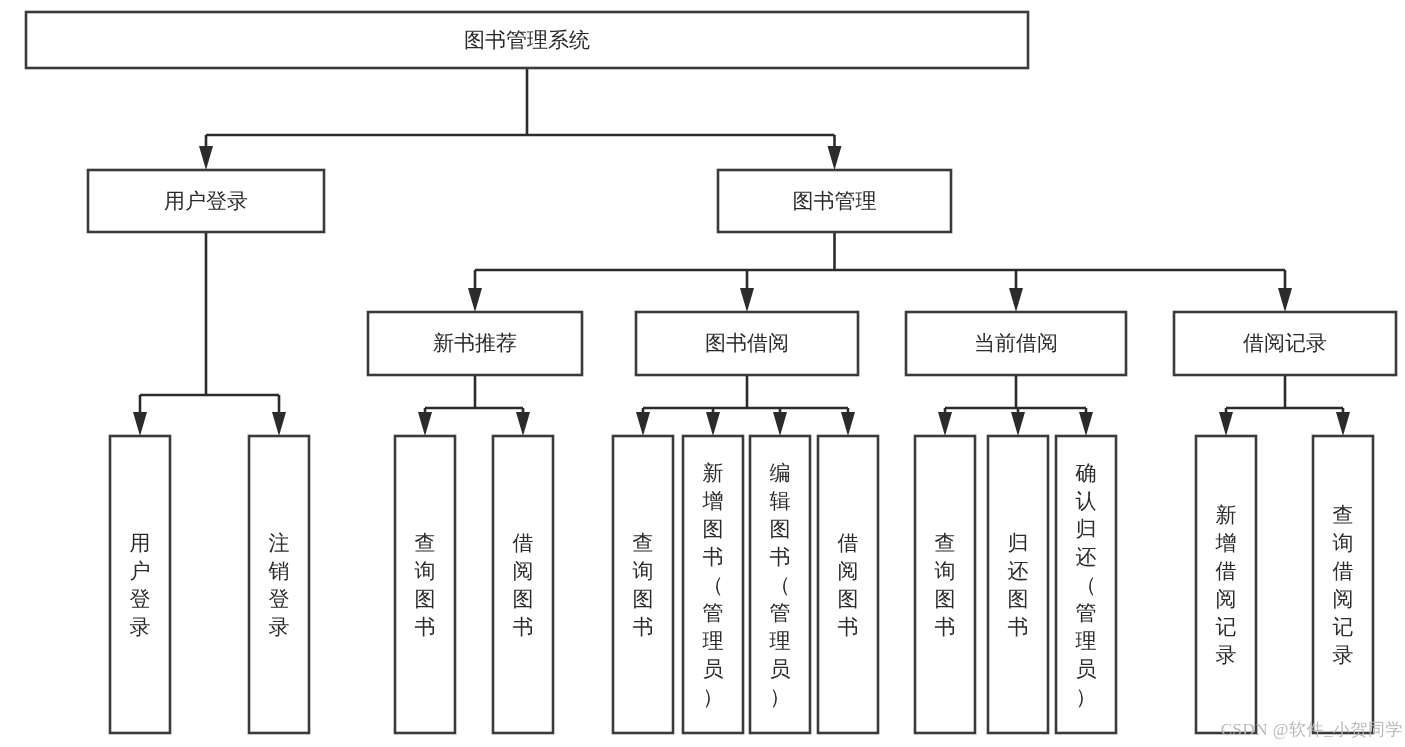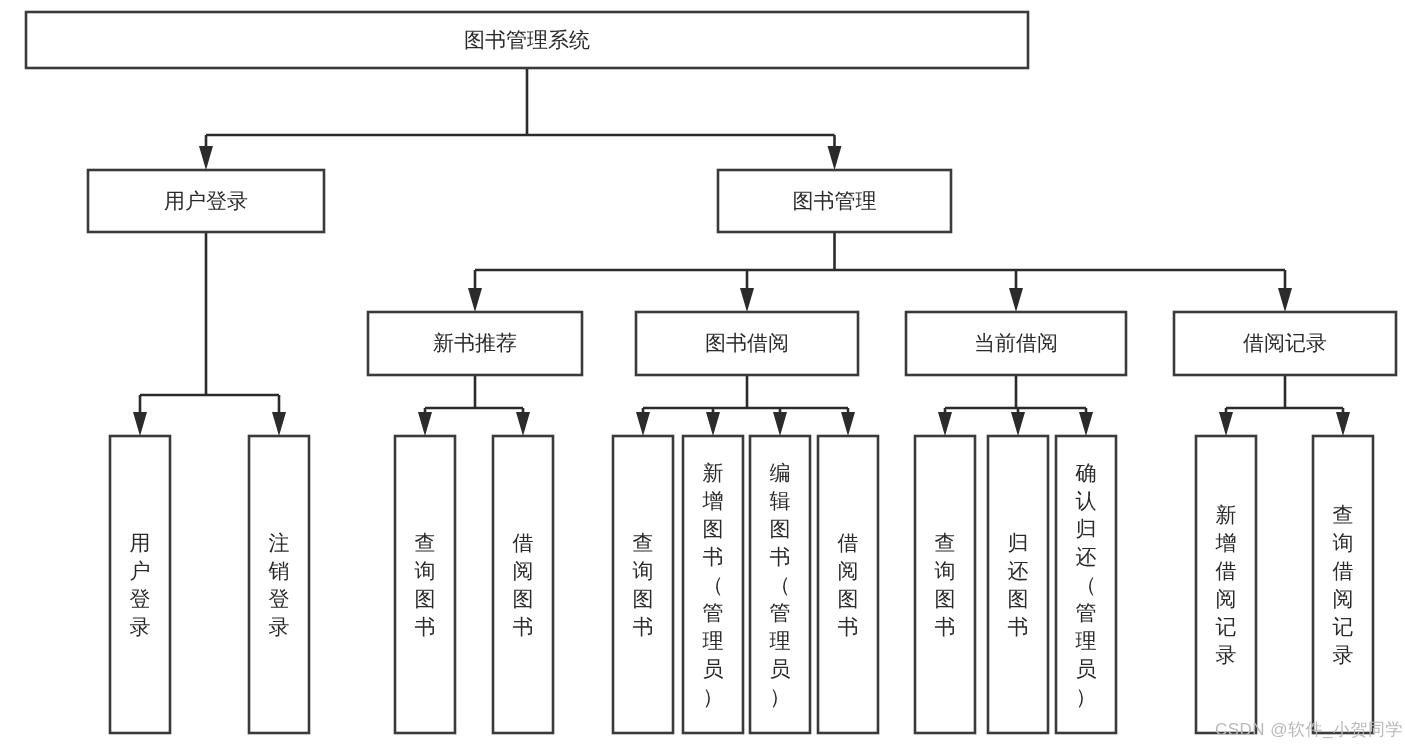--- a/index.html
+++ b/index.html
@@ -53,21 +53,21 @@
     font-family: "Liberation Sans", "DejaVu Sans", sans-serif;
     font-size: 21px;
     fill: #2a2a2a;
     text-anchor: middle;
     white-space: pre;
   }
   .watermark {
     position: absolute;
     right: 8px;
     bottom: 6px;
-    font-family: Liberation Sans, sans-serif;
+    font-family: Liberation Serif, serif;
     font-size: 17px;
     color: #b9b9b9;
     letter-spacing: 0.5px;
     user-select: none;
     pointer-events: none;
   }
 </style>
 </head>
 <body>
 

